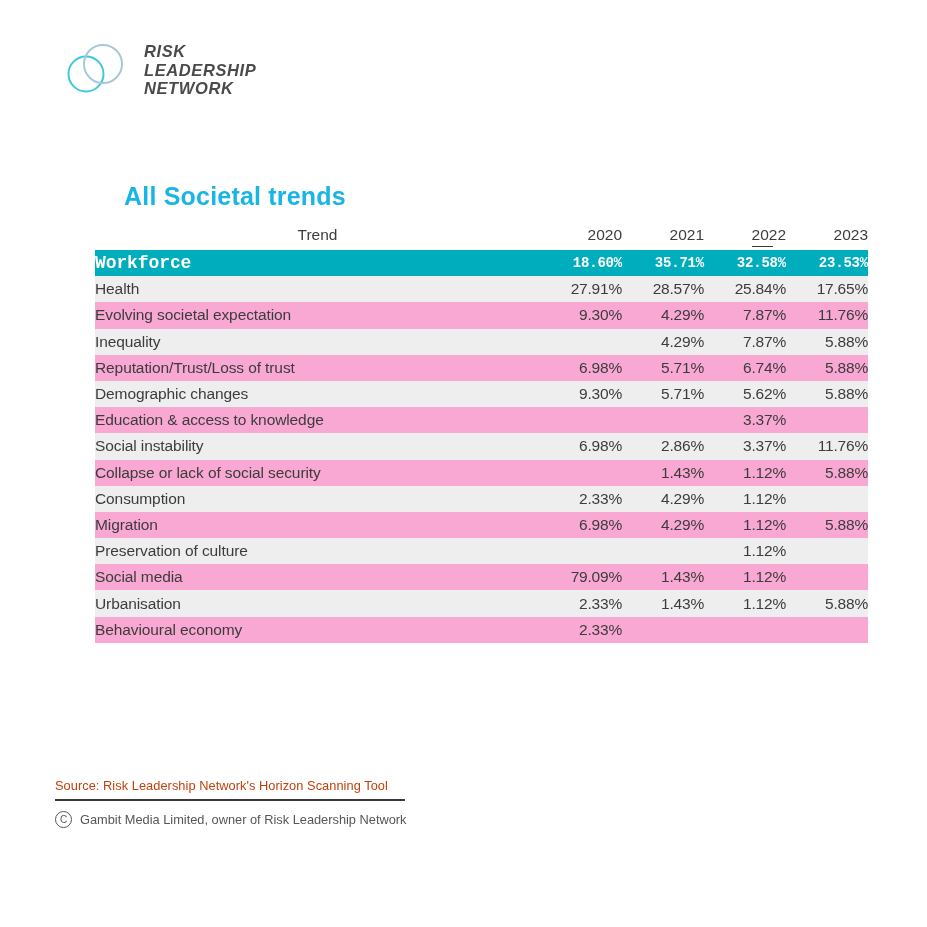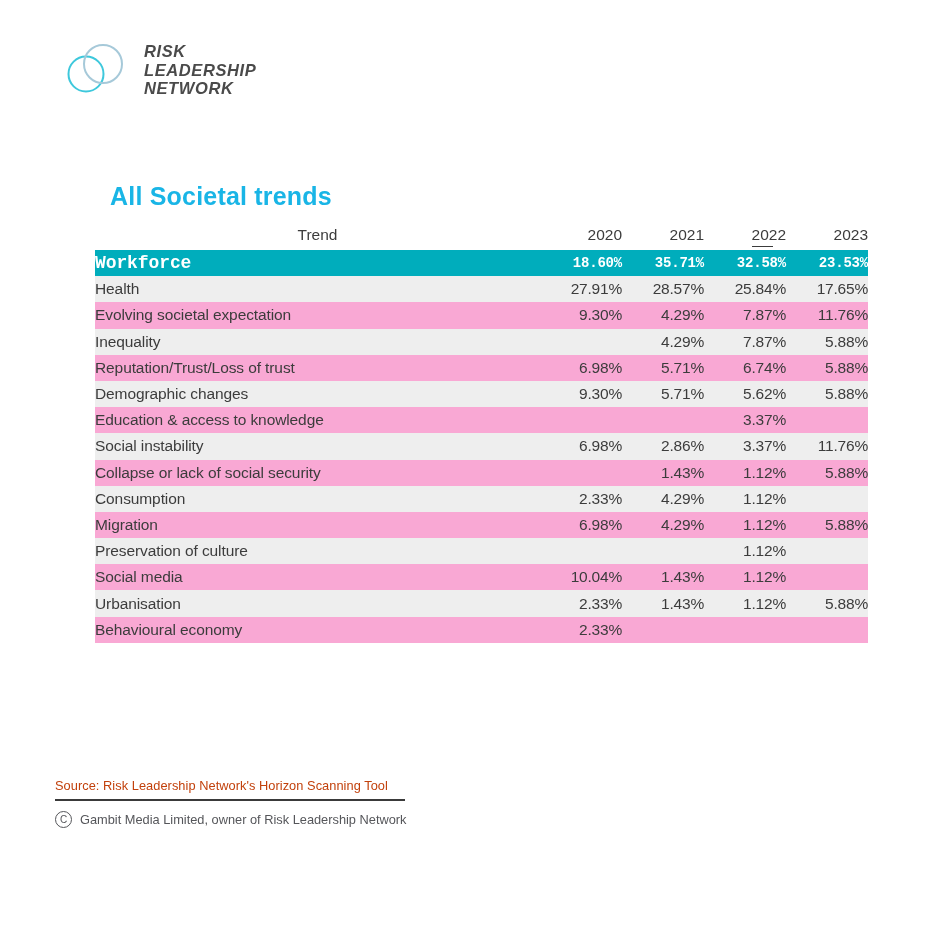--- a/index.html
+++ b/index.html
@@ -40,21 +40,21 @@
     font-size: 16.5px;
     font-weight: bold;
     letter-spacing: 0.6px;
     color: #4a4a4a;
     white-space: nowrap;
   }
 
   
   .chart-title {
     position: absolute;
-    left: 110px;
+    left: 124px;
     top: 182px;
     font-size: 25px;
     font-weight: bold;
     color: #19b5e6;
     letter-spacing: 0.2px;
   }
 
   
   .table-wrap {
     position: absolute;
@@ -285,21 +285,21 @@
         </tr>
         <tr class="alt">
           <td class="trend-name">Preservation of culture</td>
           <td class="val"></td>
           <td class="val"></td>
           <td class="val">1.12%</td>
           <td class="val"></td>
         </tr>
         <tr class="plain">
           <td class="trend-name">Social media</td>
-          <td class="val">10.04%</td>
+          <td class="val">79.09%</td>
           <td class="val">1.43%</td>
           <td class="val">1.12%</td>
           <td class="val"></td>
         </tr>
         <tr class="alt">
           <td class="trend-name">Urbanisation</td>
           <td class="val">2.33%</td>
           <td class="val">1.43%</td>
           <td class="val">1.12%</td>
           <td class="val">5.88%</td>

